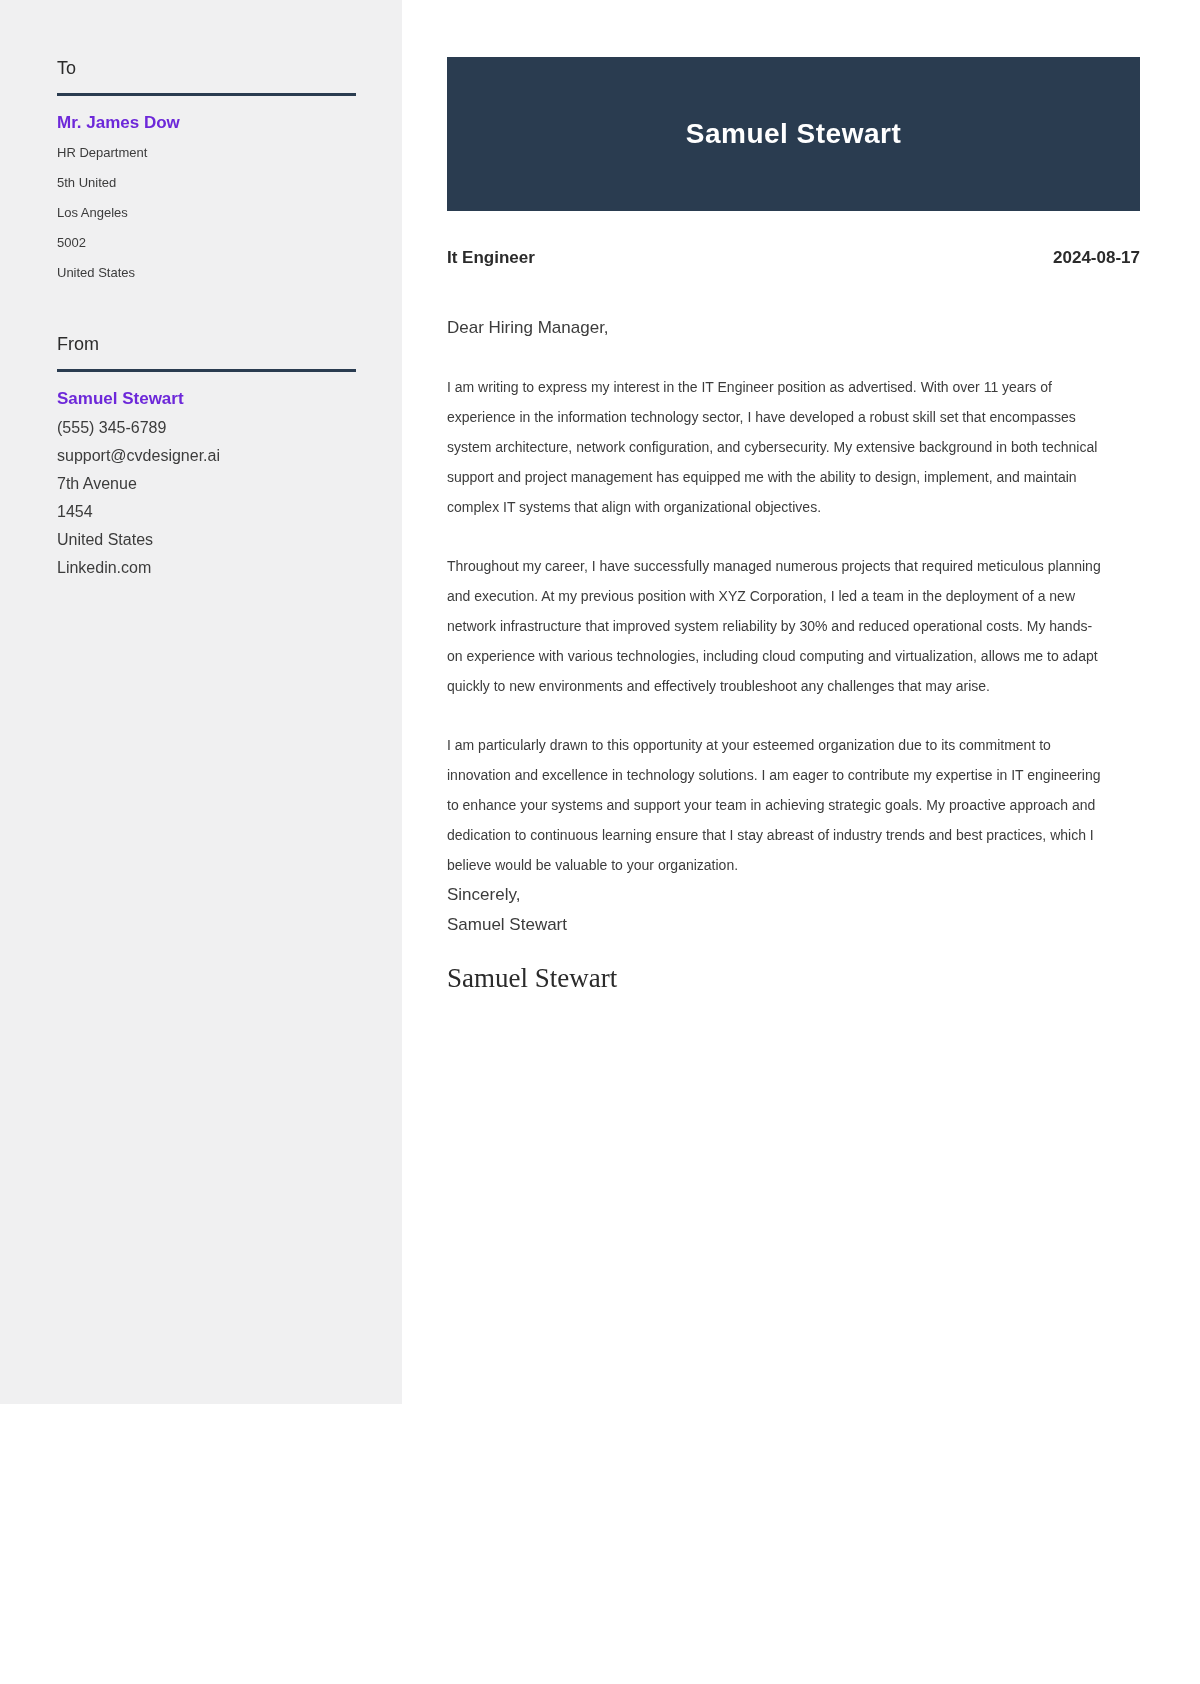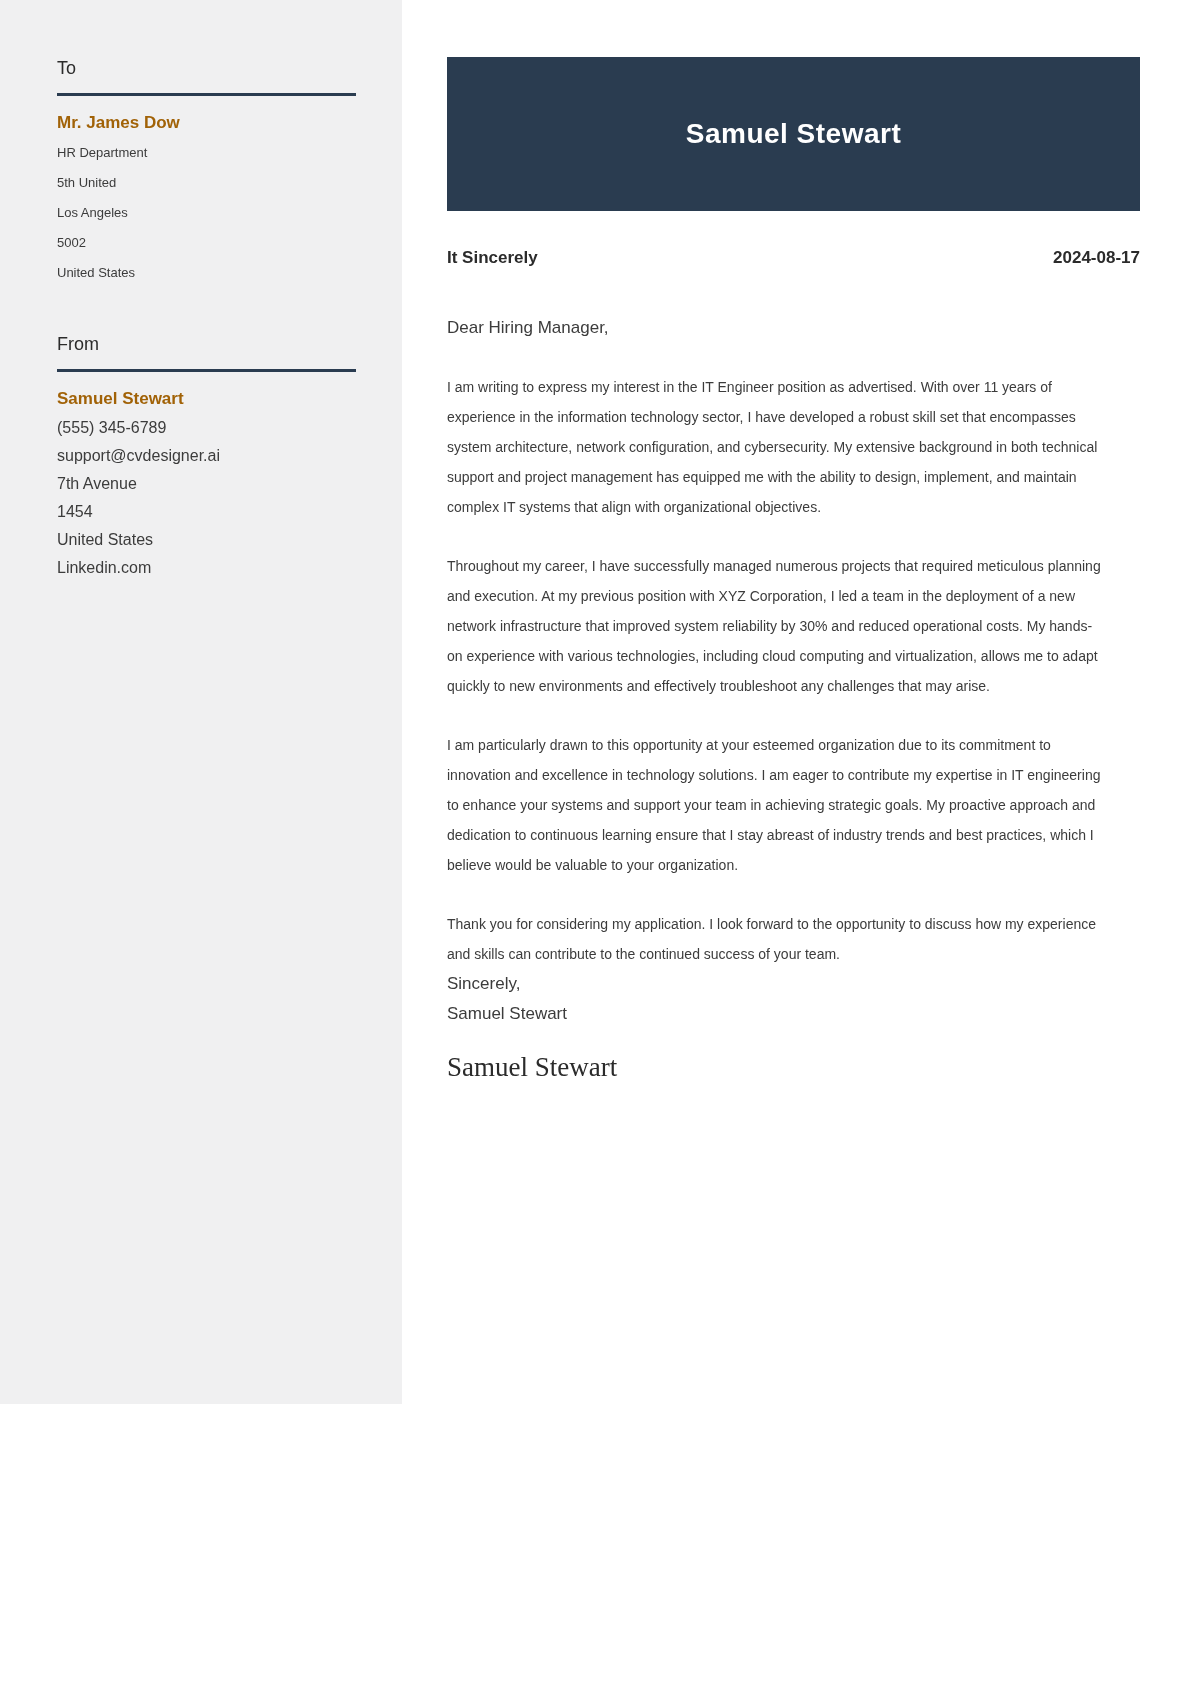--- a/index.html
+++ b/index.html
@@ -27,21 +27,21 @@
   }
   .side-rule {
     border: none;
     height: 3px;
     background: #2a3c50;
     margin: 14px 0 12px 0;
   }
   .side-name {
     font-size: 17px;
     font-weight: 700;
-    color: #a16207;
+    color: #6d28d9;
     line-height: 30px;
   }
   .side-line { font-size: 13px; line-height: 30px; color: #3c3c3c; }
   .from-block .side-line { font-size: 16px; line-height: 28px; }
   .from-section { margin-top: 45px; }
   
   .main {
     flex: 1;
     background: #ffffff;
     padding: 57px 60px 0 45px;
@@ -127,30 +127,29 @@
 
 </aside>
 
 <main class="main">
 
   <header class="name-banner">
     <div class="full-name">Samuel Stewart</div>
   </header>
 
   <div class="meta-row">
-    <div>It Sincerely</div>
+    <div>It Engineer</div>
     <div>2024-08-17</div>
   </div>
 
   <p class="salutation">Dear Hiring Manager,</p>
 
   <p class="body-par">I am writing to express my interest in the IT Engineer position as advertised. With over 11 years of experience in the information technology sector, I have developed a robust skill set that encompasses system architecture, network configuration, and cybersecurity. My extensive background in both technical support and project management has equipped me with the ability to design, implement, and maintain complex IT systems that align with organizational objectives.</p>
   <p class="body-par">Throughout my career, I have successfully managed numerous projects that required meticulous planning and execution. At my previous position with XYZ Corporation, I led a team in the deployment of a new network infrastructure that improved system reliability by 30% and reduced operational costs. My hands-on experience with various technologies, including cloud computing and virtualization, allows me to adapt quickly to new environments and effectively troubleshoot any challenges that may arise.</p>
   <p class="body-par">I am particularly drawn to this opportunity at your esteemed organization due to its commitment to innovation and excellence in technology solutions. I am eager to contribute my expertise in IT engineering to enhance your systems and support your team in achieving strategic goals. My proactive approach and dedication to continuous learning ensure that I stay abreast of industry trends and best practices, which I believe would be valuable to your organization.</p>
-  <p class="body-par">Thank you for considering my application. I look forward to the opportunity to discuss how my experience and skills can contribute to the continued success of your team.</p>
 
   <div class="closing-block">
     <div>Sincerely,</div>
     <div>Samuel Stewart</div>
   </div>
 
   <div class="signature">Samuel Stewart</div>
 
 </main>
 

